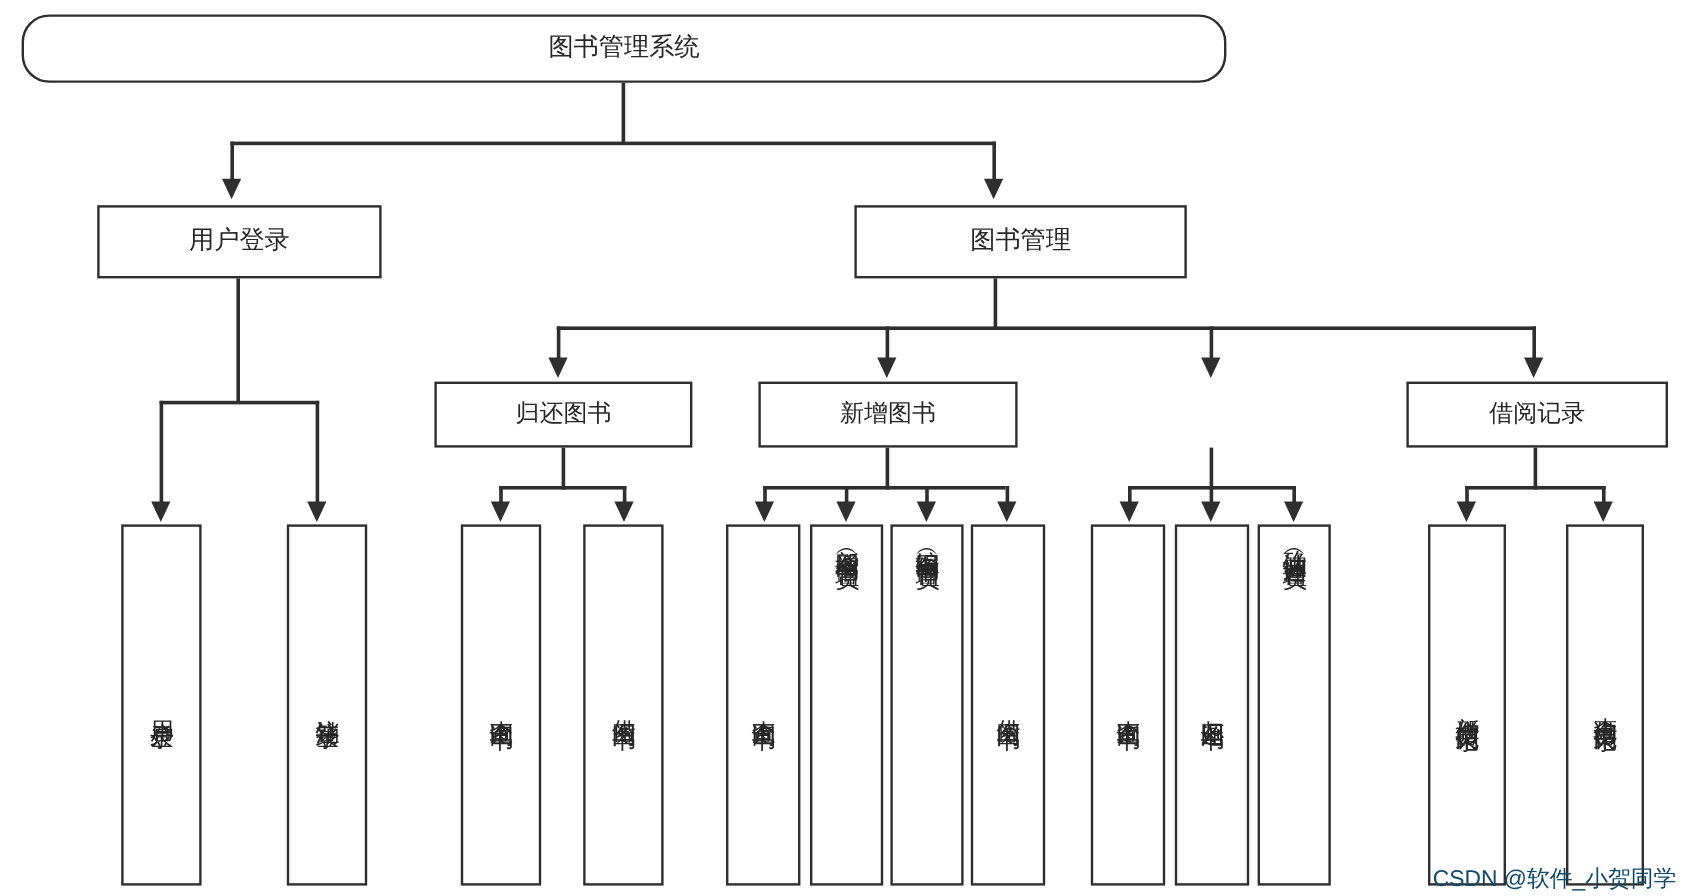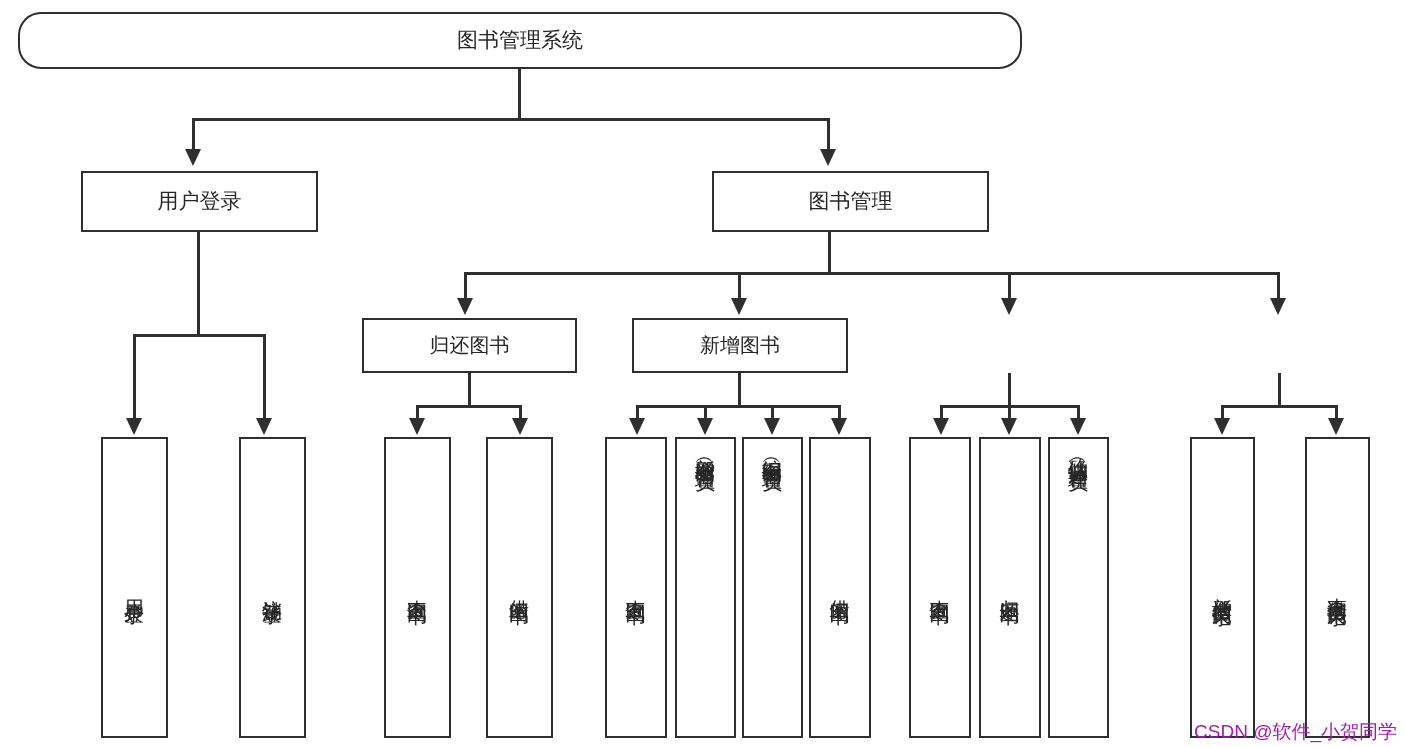--- a/index.html
+++ b/index.html
@@ -64,21 +64,21 @@
     border-left:8px solid transparent;
     border-right:8px solid transparent;
     border-top:17px solid #2f2f2f;
   }
   
   #watermark{
     position:absolute;
     right:8px;
     bottom:2px;
     font-size:19px;
-    color:#a21caf;
+    color:#0c4a6e;
     white-space:nowrap;
     user-select:none;
   }
 </style>
 </head>
 <body>
 
 <div id="stage">
 
   <div class="node root" style="left:18px; top:12px; width:1004px; height:57px;border-radius:23px;">
@@ -123,20 +123,23 @@
   <div class="arrow" style="left:1001px; top:298px;"></div>
 
   <div class="edge vline" style="left:1277px; top:272px; width:3px; height:27px;"></div>
   <div class="arrow" style="left:1270px; top:298px;"></div>
 
   <div class="node lvl2" style="left:362px; top:318px; width:215px; height:55px;">
     <span>归还图书</span>
   </div>
   <div class="node lvl2" style="left:632px; top:318px; width:216px; height:55px;">
     <span>新增图书</span>
+  </div>
+  <div class="node lvl2" style="left:1172px; top:318px; width:218px; height:55px;">
+    <span>借阅记录</span>
   </div>
 
   <div class="edge vline" style="left:468px; top:373px; width:3px; height:35px;"></div>
   <div class="edge hline" style="left:416px; top:405px; width:106px; height:3px;"></div>
   <div class="edge vline" style="left:416px; top:405px; width:3px; height:14px;"></div>
   <div class="arrow" style="left:409px; top:418px;"></div>
   <div class="edge vline" style="left:519px; top:405px; width:3px; height:14px;"></div>
   <div class="arrow" style="left:512px; top:418px;"></div>
 
   <div class="edge vline" style="left:738px; top:373px; width:3px; height:35px;"></div>

